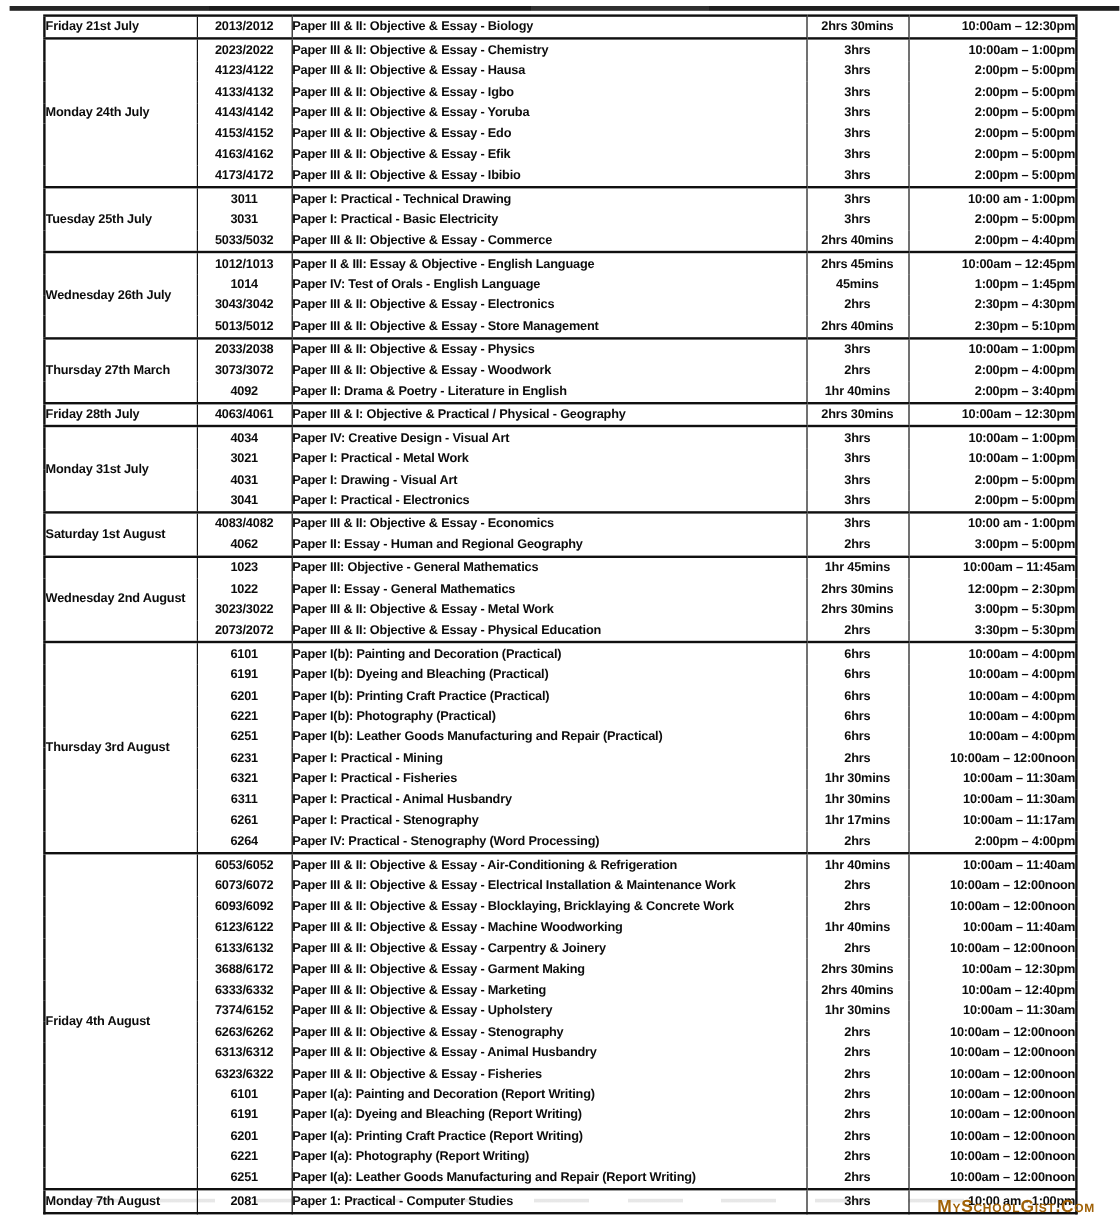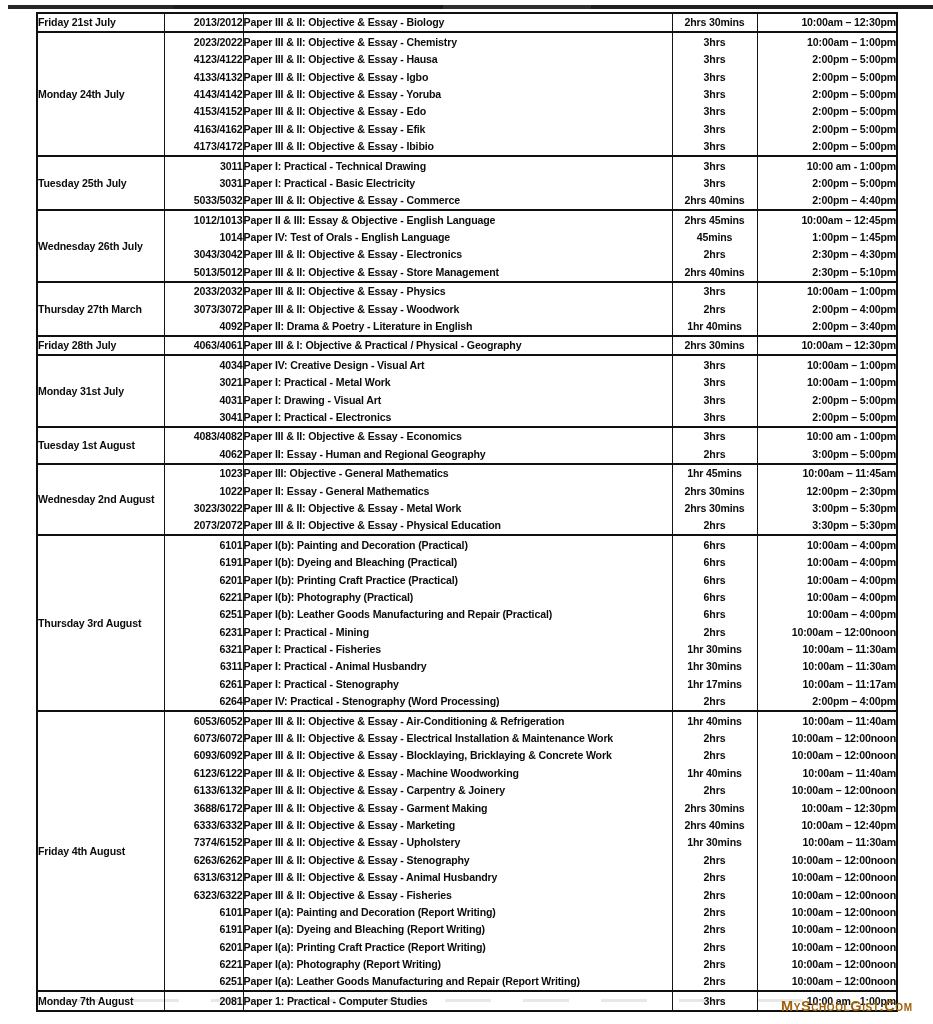--- a/index.html
+++ b/index.html
@@ -46,21 +46,21 @@
     letter-spacing: -0.15px;
     color: #0c0c0c;
     line-height: 1;
     vertical-align: middle;
     border-left: 1.6px solid #141414;
     border-right: 1.6px solid #141414;
     white-space: nowrap;
     overflow: hidden;
   }
   td.date     { text-align: left;  padding-left: 5px; }
-  td.code     { text-align: right; }
+  td.code     { text-align: center; }
   td.paper    { text-align: left;  padding-left: 5px; margin-left: 32px; }
   td.duration { text-align: center;  padding-left: 4px; }
   td.time     { text-align: right; padding-right: 15px; margin-left: 28px; }
   tr.group-start td { border-top: 2.4px solid #101010; }
   
   #smudge {
     position: absolute;
     left: 55px; top: 999px;
     width: 775px; height: 3px;
     background: repeating-linear-gradient(90deg,
@@ -182,21 +182,21 @@
             <td class="time">2:30pm – 4:30pm</td>
           </tr>
           <tr>
             <td class="code">5013/5012</td>
             <td class="paper">Paper III &amp; II: Objective &amp; Essay - Store Management</td>
             <td class="duration">2hrs 40mins</td>
             <td class="time">2:30pm – 5:10pm</td>
           </tr>
           <tr class="group-start">
             <td class="date" rowspan="3">Thursday 27th March</td>
-            <td class="code">2033/2032</td>
+            <td class="code">2033/2038</td>
             <td class="paper">Paper III &amp; II: Objective &amp; Essay - Physics</td>
             <td class="duration">3hrs</td>
             <td class="time">10:00am – 1:00pm</td>
           </tr>
           <tr>
             <td class="code">3073/3072</td>
             <td class="paper">Paper III &amp; II: Objective &amp; Essay - Woodwork</td>
             <td class="duration">2hrs</td>
             <td class="time">2:00pm – 4:00pm</td>
           </tr>
@@ -232,21 +232,21 @@
             <td class="duration">3hrs</td>
             <td class="time">2:00pm – 5:00pm</td>
           </tr>
           <tr>
             <td class="code">3041</td>
             <td class="paper">Paper I: Practical - Electronics</td>
             <td class="duration">3hrs</td>
             <td class="time">2:00pm – 5:00pm</td>
           </tr>
           <tr class="group-start">
-            <td class="date" rowspan="2">Tuesday 1st August</td>
+            <td class="date" rowspan="2">Saturday 1st August</td>
             <td class="code">4083/4082</td>
             <td class="paper">Paper III &amp; II: Objective &amp; Essay - Economics</td>
             <td class="duration">3hrs</td>
             <td class="time">10:00 am - 1:00pm</td>
           </tr>
           <tr>
             <td class="code">4062</td>
             <td class="paper">Paper II: Essay - Human and Regional Geography</td>
             <td class="duration">2hrs</td>
             <td class="time">3:00pm – 5:00pm</td>

